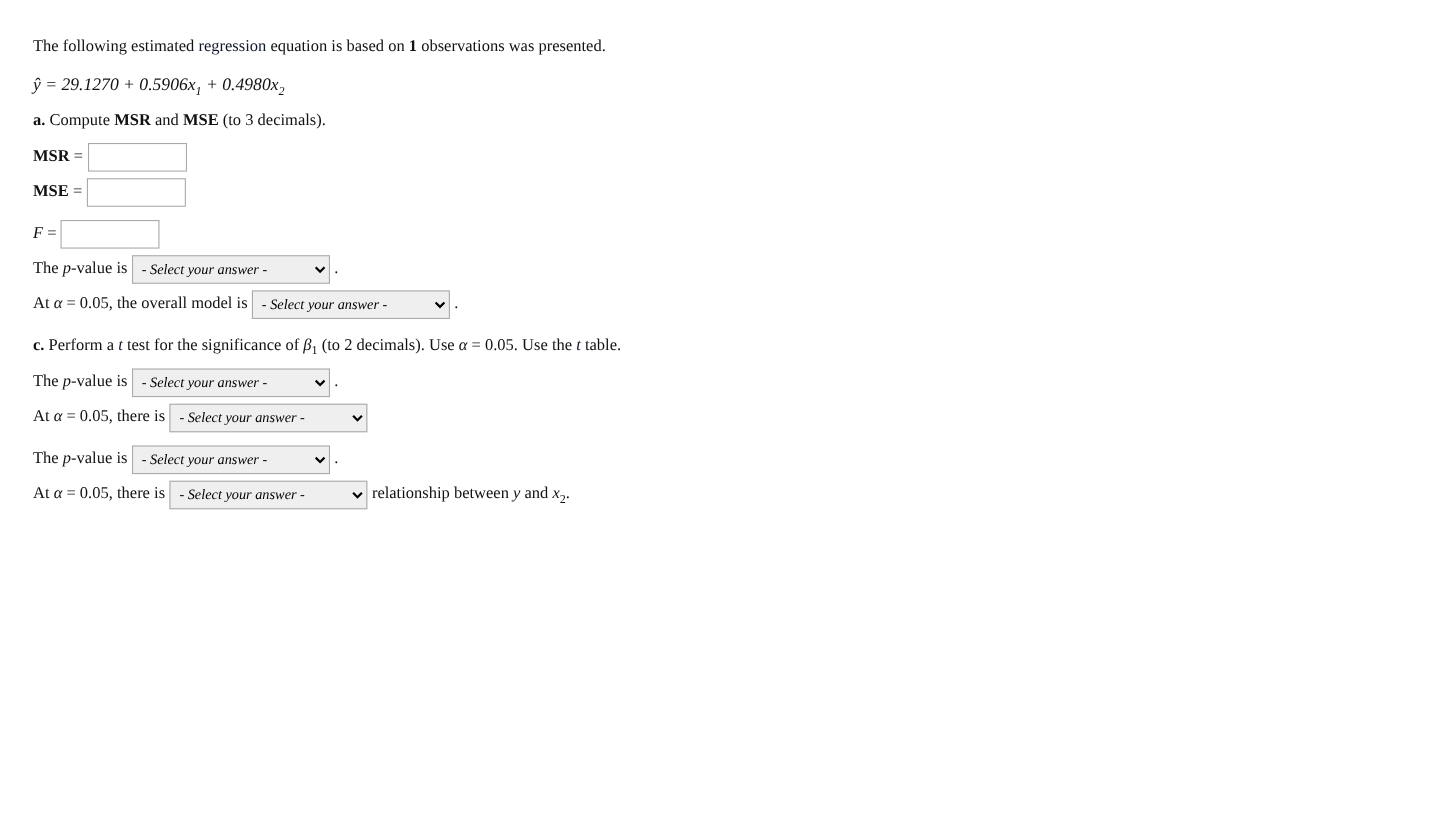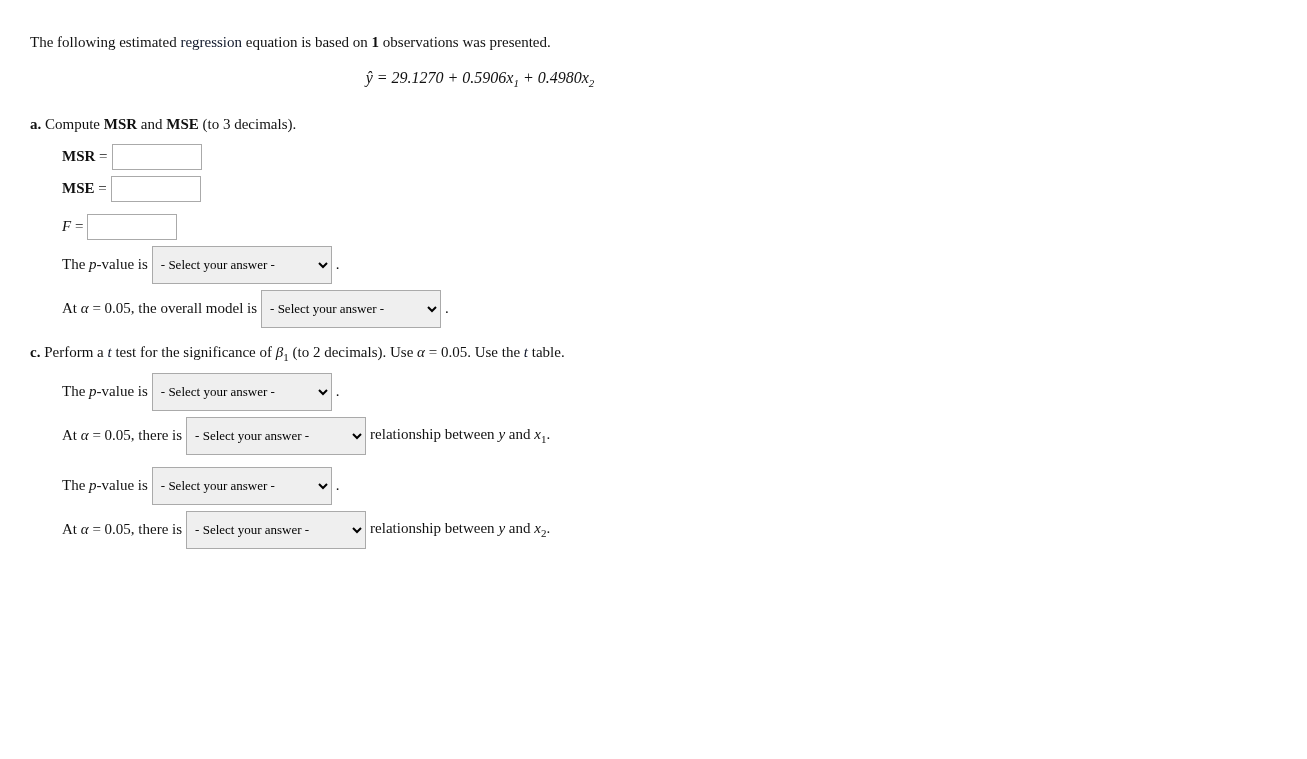--- a/index.html
+++ b/index.html
@@ -13,52 +13,52 @@
       min-height: 759px;
     }
     .content {
       max-width: 900px;
       line-height: 1.7;
     }
     p, .line {
       margin-bottom: 6px;
     }
     .math-block {
-      text-align: center;
+      text-align: left;
       font-style: italic;
-      margin: 8px 0 14px 0;
+      margin: 8px 0 0 0;
       font-size: 16px;
     }
     .bold { font-weight: bold; }
     .blue { color: #0f172a; }
     input[type="text"] {
       border: 1px solid #aaa;
       width: 90px;
       height: 26px;
       padding: 2px 5px;
       font-size: 14px;
       font-family: Georgia, serif;
       vertical-align: middle;
     }
     select {
       border: 1px solid #aaa;
-      height: 38px;
+      height: 26px;
       padding: 2px 4px;
       font-size: 13px;
       font-family: Georgia, serif;
       vertical-align: middle;
       min-width: 180px;
+      font-style: italic;
     }
     .row {
       display: flex;
       align-items: center;
       flex-wrap: wrap;
       gap: 4px;
       margin-bottom: 6px;
-      margin-left: 32px;
     }
     sup, sub {
       font-size: 11px;
     }
     .divider { height: 6px; }
   </style>
 </head>
 <body>
 
 <div class="content">
@@ -141,21 +141,20 @@
     <span>.</span>
   </div>
 
   <div class="row">
     <span>At <em>α</em> = 0.05, there is</span>
     <select>
       <option>- Select your answer -</option>
       <option>a significant</option>
       <option>no significant</option>
     </select>
-    <span>relationship between <em>y</em> and <em>x</em><sub>1</sub>.</span>
   </div>
 
   <div class="divider"></div>
 
 
 
   <div class="row">
     <span>The <em>p</em>-value is</span>
     <select>
       <option>- Select your answer -</option>

